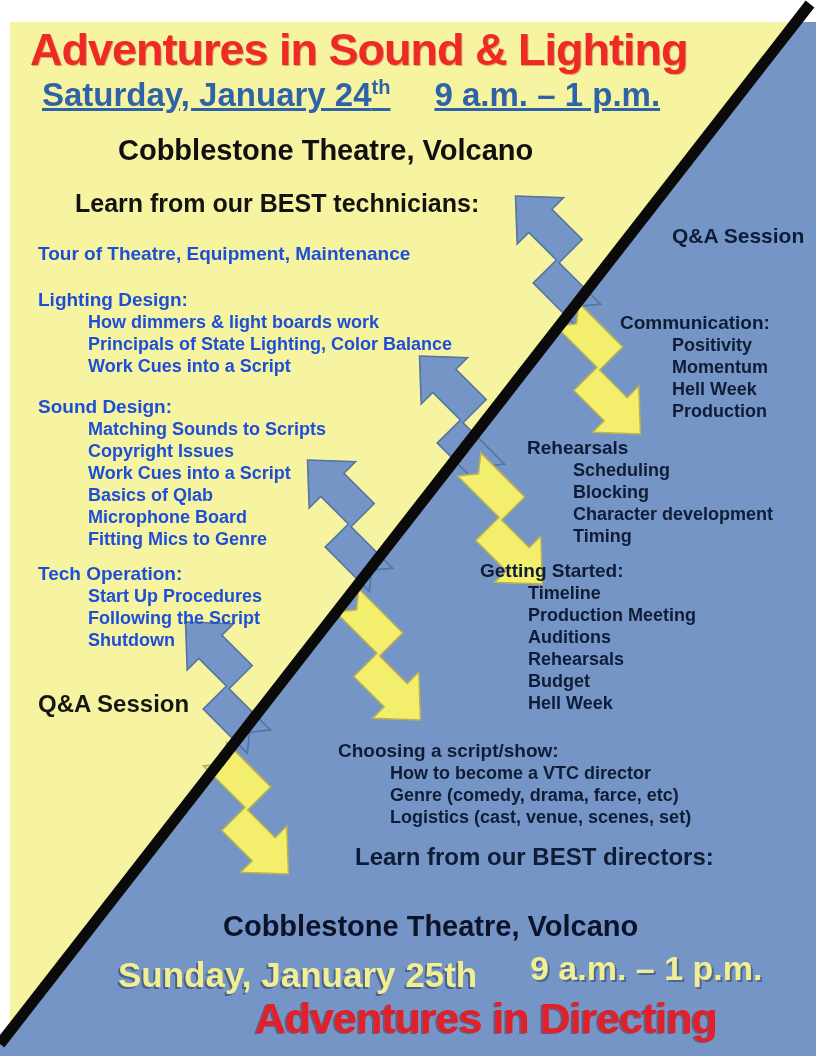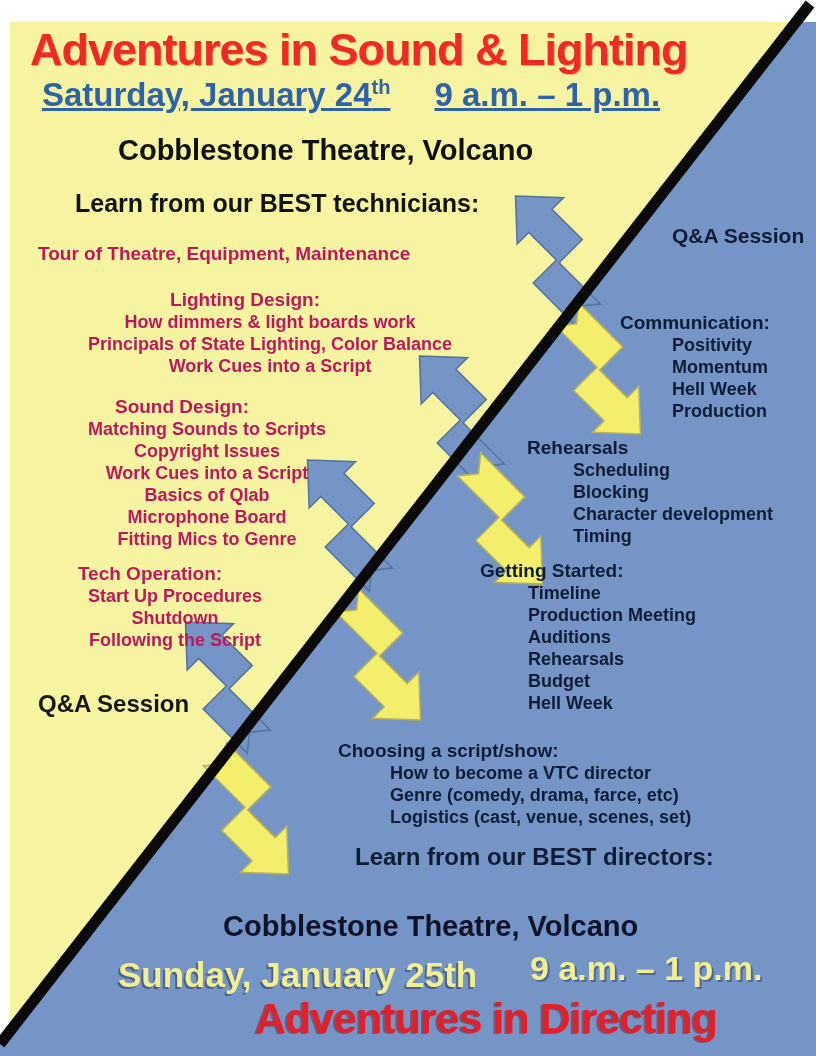--- a/index.html
+++ b/index.html
@@ -13,21 +13,21 @@
           text-shadow:1px 1px 0 rgba(160,30,20,.35);}
   .dateline1{left:42px;top:76px;font-size:33px;color:#2e63a8;text-decoration:underline;}
   .dateline1 .gap{display:inline-block;width:44px;}
   .dateline1 sup{font-size:20px;vertical-align:super;}
   .venue1{left:118px;top:134px;font-size:29px;color:#101010;}
   .tag1{left:75px;top:189px;font-size:25px;color:#131313;}
 
   .sec{position:absolute;font-weight:bold;}
   .sec .h{font-size:19px;line-height:22px;white-space:nowrap;}
   .sec .i{font-size:18px;line-height:22px;margin-left:50px;white-space:nowrap;}
-  .left-col{color:#be185d;text-align:center;}
+  .left-col{color:#1d4ed8;}
   .right-col{color:#0e1c36;}
   .qa{position:absolute;font-weight:bold;white-space:nowrap;text-align:right;}
   .qa-left{left:38px;top:690px;font-size:24px;color:#161616;}
   .qa-right{left:672px;top:224px;font-size:21px;color:#0e1c36;}
 
   .tag2{left:355px;top:843px;font-size:24px;color:#0e1c36;}
   .venue2{left:223px;top:910px;font-size:29px;color:#0c1227;}
   .date2{left:118px;top:955px;font-size:35px;color:#f2ee92;
          text-shadow:-2px 2px 0 rgba(25,35,70,.45);}
   .time2{left:530px;top:949px;font-size:34px;color:#f2ee92;
@@ -101,22 +101,22 @@
     <div class="i">Copyright Issues</div>
     <div class="i">Work Cues into a Script</div>
     <div class="i">Basics of  Qlab</div>
     <div class="i">Microphone Board</div>
     <div class="i">Fitting Mics to Genre</div>
   </div>
 
   <div class="sec left-col" style="left:38px;top:563px">
     <div class="h">Tech Operation:</div>
     <div class="i">Start Up Procedures</div>
+    <div class="i">Following the Script</div>
     <div class="i">Shutdown</div>
-    <div class="i">Following the Script</div>
   </div>
 
   <div class="qa qa-left">Q&amp;A Session</div>
 
   <div class="qa qa-right">Q&amp;A Session</div>
 
   <div class="sec right-col" style="left:620px;top:312px">
     <div class="h">Communication:</div>
     <div class="i" style="margin-left:52px">Positivity</div>
     <div class="i" style="margin-left:52px">Momentum</div>

